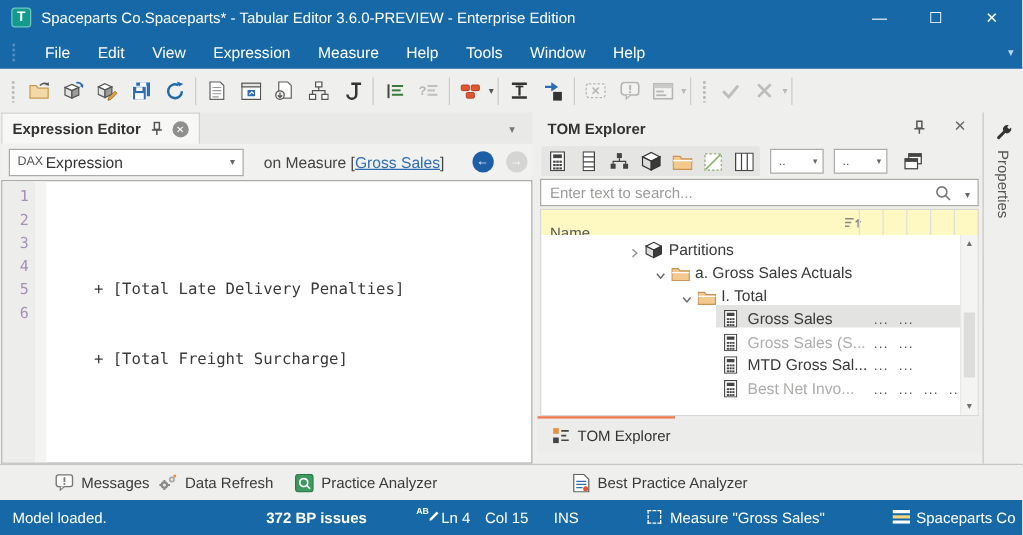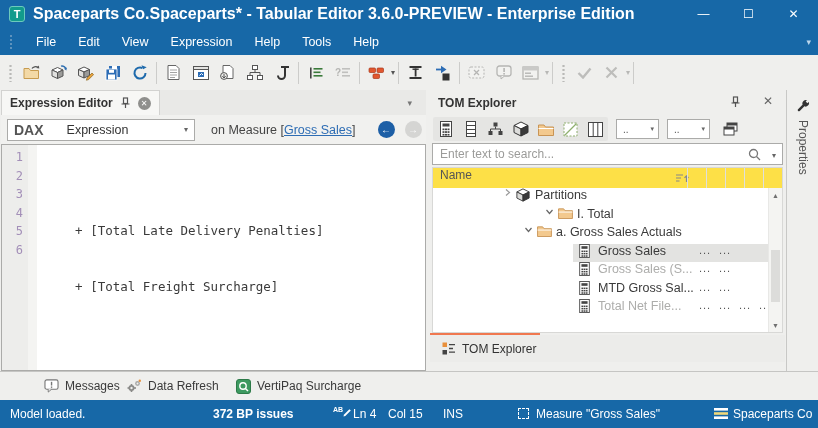--- a/index.html
+++ b/index.html
@@ -3,21 +3,21 @@
 <meta charset="utf-8">
 <style>
 *{margin:0;padding:0;box-sizing:border-box}
 html,body{width:818px;height:428px}
 body{font-family:"Liberation Sans",sans-serif;font-size:12px;color:#333;background:#EFEFED}
 .window{position:relative;width:818px;height:428px;overflow:hidden;background:#EFEFED}
 
 
 .titlebar{position:absolute;top:0;left:0;right:0;height:28px;background:#1768A7;display:flex;align-items:center;color:#fff}
 .app-icon{width:16px;height:16px;margin-left:9px;background:#129B8C;border:1px solid #6CCABD;border-radius:3px;display:flex;align-items:center;justify-content:center;font-weight:bold;font-size:11px;flex:0 0 16px}
-.title-text{margin-left:8px;font-weight:bold;font-size:16px;white-space:nowrap}
+.title-text{margin-left:8px;font-weight:normal;font-size:12px;white-space:nowrap}
 .win-controls{position:absolute;right:2px;top:0;height:28px;display:flex}
 .wbtn{width:45px;display:flex;align-items:center;justify-content:center;font-size:12px;cursor:default}
 
 
 .menubar{position:absolute;top:28px;left:0;right:0;height:27px;background:#1768A7;display:flex;align-items:center;color:#fff}
 .mgrip{width:4px;height:16px;margin:0 12px 0 9px;background-image:radial-gradient(circle,#5E93BD 1px,transparent 1.2px);background-size:4px 4px}
 .menu-item{padding:5px 11px;font-size:12.5px}
 .menu-overflow{position:absolute;right:7px;color:#BBD6EC;font-size:9px}
 
 
@@ -29,21 +29,21 @@
 .dd.dis{color:#B8B8B6}
 .doc-tab-strip{height:25px;background:#E9E9E7;display:flex;align-items:flex-end;position:relative}
 .doc-tab{height:25px;background:#F7F7F5;border:1px solid #D2D2D0;border-bottom:none;display:flex;align-items:center;padding:0 8px;gap:7px}
 .doc-tab-label{font-weight:bold;font-size:12px;color:#333}
 .panel-menu-arrow{position:absolute;right:14px;top:8px;font-size:9px;color:#777}
 
 
 .left-panel{position:absolute;left:1px;top:90px;width:425px;height:281px}
 .expr-toolbar{height:29px;display:flex;align-items:center;background:#F1F1EF}
 .dax-combo{margin-left:6px;width:188px;height:22px;background:#fff;border:1px solid #ABABA9;display:flex;align-items:center;position:relative}
-.dax-badge{font-size:14px;font-weight:bold;color:#555;margin:0 23px 0 6px}
+.dax-badge{font-size:10px;font-weight:normal;color:#555;margin:0 2px 0 6px}
 .dax-value{font-size:12.5px;color:#333}
 .dax-arrow{position:absolute;right:6px;font-size:8px;color:#666}
 .ctx{margin-left:16px;font-size:12.5px;color:#444;white-space:nowrap}
 .ctx a{color:#2E6DB4;text-decoration:underline}
 .nav-circle{width:17px;height:17px;border-radius:50%;display:flex;align-items:center;justify-content:center;color:#fff;font-size:10px;margin-left:10px}
 .nav-back{background:#1D5FA6;margin-left:22px}
 .nav-fwd{background:#D5D5D3}
 .code-wrap{position:absolute;top:54px;left:0;right:0;bottom:0;background:#fff;border:1px solid #ABABA9;display:flex;overflow:hidden}
 .gutter{width:26px;background:#EDEDEB;color:#A38FB8;font-family:"DejaVu Sans Mono",monospace;font-size:12px;line-height:18.5px;text-align:right;padding:3px 5px 0 0}
 .gmargin{width:9px;background:#F4F4F2}
@@ -59,26 +59,26 @@
 .icon-group{display:flex;background:#E5E5E3;border-radius:2px}
 .ticon-btn{width:25px;height:24px;display:flex;align-items:center;justify-content:center}
 .mini-combo{width:43px;height:20px;background:#fff;border:1px solid #ABABA9;display:flex;align-items:center;margin-left:8px;position:relative}
 .mini-combo span.v{font-size:10px;color:#555;margin-left:6px}
 .mini-combo span.a{position:absolute;right:4px;font-size:7px;color:#666}
 .search-row{height:24px;padding:0 2px;position:relative}
 .search-input{width:100%;height:22px;border:1px solid #ABABA9;background:#fff;font-family:"Liberation Sans",sans-serif;font-size:12px;color:#333;padding:0 36px 0 7px;outline:none}
 .search-input::placeholder{color:#9B9B99}
 .search-mag{position:absolute;right:24px;top:5px}
 .search-arrow{position:absolute;right:9px;top:8px;font-size:8px;color:#666}
-.colheader{position:absolute;top:77px;left:2px;right:2px;height:38px;background:#fde047;border:1px solid #D8D8D6;display:flex;}
+.colheader{position:absolute;top:77px;left:2px;right:2px;height:38px;background:#fef9c3;border:1px solid #D8D8D6;display:flex;align-items:center}
 .colheader .name{color:#555;font-size:12px;margin-left:7px;flex:1}
 .sorticon{position:absolute;left:242px;top:5px}
 .hcell{position:absolute;top:0;bottom:0;width:19px;border-left:1px solid #DFDFDD}
 .tree{position:absolute;top:98px;left:2px;right:2px;height:145px;background:#fff;border:1px solid #D8D8D6;border-top:none;overflow:hidden}
-.trow{position:relative;height:18.5px;display:flex;align-items:flex-start;padding-left:calc(3px + var(--d)*21px);white-space:nowrap}
+.trow{position:relative;height:18.5px;display:flex;align-items:flex-end;padding-left:calc(3px + var(--d)*21px);white-space:nowrap}
 .trow.sel{background:linear-gradient(to right,transparent 140px,#E3E3E1 140px)}
 .exp{width:17px;flex:0 0 17px;display:flex;align-items:center;justify-content:center}
 .ticn{width:19px;flex:0 0 19px;display:flex;align-items:center}
 .tlabel{font-size:12.5px;color:#3A3A3A}
 .trow.muted .tlabel{color:#ADADAB}
 .tdot{position:absolute;width:16px;text-align:center;font-size:11px;color:#555;letter-spacing:1px}
 .d1{left:264px}.d2{left:284px}.d3{left:304px}.d4{left:324px}
 .vscroll{position:absolute;top:0;right:0;bottom:0;width:14px;background:#F4F4F2;border-left:1px solid #E8E8E6}
 .sarrow{position:absolute;left:0;right:0;height:14px;display:flex;align-items:center;justify-content:center;font-size:7px;color:#707070}
 .sarrow.up{top:0}.sarrow.down{bottom:0}
@@ -116,22 +116,24 @@
       <div class="wbtn">✕</div>
     </div>
   </div>
 
   <div class="menubar">
     <div class="mgrip"></div>
     <div class="menu-item">File</div>
     <div class="menu-item">Edit</div>
     <div class="menu-item">View</div>
     <div class="menu-item">Expression</div>
+    <div class="menu-item">Measure</div>
     <div class="menu-item">Help</div>
     <div class="menu-item">Tools</div>
+    <div class="menu-item">Window</div>
     <div class="menu-item">Help</div>
     <div class="menu-overflow">▾</div>
   </div>
 
   <div class="toolbar">
     <div class="grip"></div>
     <div class="tbtn">
         <span>
           <svg width="17" height="15" viewBox="0 0 17 15">
             <path d="M1 13.5 V3.5 h5 l1.5 2 h8 v8 z" fill="#F3D9A6" stroke="#C79B4F"></path>
@@ -508,47 +510,47 @@
           </span>
         <span class="ticn">
             <svg width="14" height="14" viewBox="0 0 16 16">
               <path d="M8 1 L15 4.5 L8 8 L1 4.5 Z" fill="#fff" stroke="#333"></path>
               <path d="M1 4.5 v7 L8 15 V8 Z" fill="#DCDCDA" stroke="#333"></path>
               <path d="M15 4.5 v7 L8 15 V8 Z" fill="#3A3A3A" stroke="#333"></path>
             </svg>
           </span>
         <span class="tlabel">Partitions</span>
       </div>
+      <div class="trow" style="--d:4">
+        <span class="exp">
+            <svg width="9" height="9" viewBox="0 0 9 9">
+              <path d="M1.5 3 L4.5 6.5 L7.5 3" fill="none" stroke="#666" stroke-width="1.2"></path>
+            </svg>
+          </span>
+        <span class="ticn">
+            <svg width="15" height="12" viewBox="0 0 16 13">
+              <path d="M0.5 2 h5.5 l1.5 2 h8 v8.5 h-15 z" fill="#F3C98E" stroke="#C89455"></path>
+              <path d="M0.5 5.5 h15" stroke="#FFF"></path>
+            </svg>
+          </span>
+        <span class="tlabel">a. Gross Sales Actuals</span>
+      </div>
       <div class="trow" style="--d:5">
         <span class="exp">
             <svg width="9" height="9" viewBox="0 0 9 9">
               <path d="M1.5 3 L4.5 6.5 L7.5 3" fill="none" stroke="#666" stroke-width="1.2"></path>
             </svg>
           </span>
         <span class="ticn">
             <svg width="15" height="12" viewBox="0 0 16 13">
               <path d="M0.5 2 h5.5 l1.5 2 h8 v8.5 h-15 z" fill="#F3C98E" stroke="#C89455"></path>
               <path d="M0.5 5.5 h15" stroke="#FFF"></path>
             </svg>
           </span>
         <span class="tlabel">I. Total</span>
-      </div>
-      <div class="trow" style="--d:4">
-        <span class="exp">
-            <svg width="9" height="9" viewBox="0 0 9 9">
-              <path d="M1.5 3 L4.5 6.5 L7.5 3" fill="none" stroke="#666" stroke-width="1.2"></path>
-            </svg>
-          </span>
-        <span class="ticn">
-            <svg width="15" height="12" viewBox="0 0 16 13">
-              <path d="M0.5 2 h5.5 l1.5 2 h8 v8.5 h-15 z" fill="#F3C98E" stroke="#C89455"></path>
-              <path d="M0.5 5.5 h15" stroke="#FFF"></path>
-            </svg>
-          </span>
-        <span class="tlabel">a. Gross Sales Actuals</span>
       </div>
       <div class="trow sel" style="--d:6">
         <span class="exp"></span>
         <span class="ticn">
             <svg width="11" height="14" viewBox="0 0 12 16">
               <rect x="0.5" y="0.5" width="11" height="15" fill="#fff" stroke="#444"></rect>
               <rect x="2.5" y="2.5" width="7" height="3" fill="#444"></rect>
               <g fill="#444">
                 <rect x="2.5" y="7.5" width="2" height="1.7"></rect>
                 <rect x="5" y="7.5" width="2" height="1.7"></rect>
@@ -624,21 +626,21 @@
                 <rect x="7.5" y="7.5" width="2" height="1.7"></rect>
                 <rect x="2.5" y="10.2" width="2" height="1.7"></rect>
                 <rect x="5" y="10.2" width="2" height="1.7"></rect>
                 <rect x="7.5" y="10.2" width="2" height="1.7"></rect>
                 <rect x="2.5" y="12.9" width="2" height="1.7"></rect>
                 <rect x="5" y="12.9" width="2" height="1.7"></rect>
                 <rect x="7.5" y="12.9" width="2" height="1.7"></rect>
               </g>
             </svg>
           </span>
-        <span class="tlabel">Total Net File...</span>
+        <span class="tlabel">Best Net Invo...</span>
         <span class="tdot d1">...</span>
         <span class="tdot d2">...</span>
         <span class="tdot d3">...</span>
         <span class="tdot d4">...</span>
       </div>
       <div class="vscroll">
         <div class="sarrow up">▲</div>
         <div class="sthumb"></div>
         <div class="sarrow down">▼</div>
       </div>
@@ -704,21 +706,31 @@
       <span>Data Refresh</span>
     </div>
     <div class="bbt" style="left:236px">
       <span>
           <svg width="15" height="15" viewBox="0 0 15 15">
             <rect x="0.5" y="0.5" width="14" height="14" rx="2.5" fill="#3D9960" stroke="#2C7A48"></rect>
             <circle cx="7" cy="7" r="3.2" fill="none" stroke="#fff" stroke-width="1.4"></circle>
             <path d="M9.4 9.4 L12 12" stroke="#fff" stroke-width="1.4"></path>
           </svg>
         </span>
-      <span>VertiPaq Surcharge</span>
+      <span>Practice Analyzer</span>
+    </div>
+    <div class="bbt" style="left:458px">
+      <span>
+          <svg width="14" height="15" viewBox="0 0 14 15">
+            <path d="M1 0.5 h8 l4 4 v10 h-12 z" fill="#fff" stroke="#666"></path>
+            <path d="M3 6 h8 M3 8.5 h8 M3 11 h5" stroke="#2D6DB5" stroke-width="1"></path>
+            <circle cx="10.5" cy="12" r="2" fill="#E2572F"></circle>
+          </svg>
+        </span>
+      <span>Best Practice Analyzer</span>
     </div>
   </div>
 
   <div class="statusbar">
     <span class="sitem" style="left:10px">Model loaded.</span>
     <span class="sitem bold" style="left:213px">372 BP issues</span>
     <span class="sitem" style="left:333px;top:6px"><span style="font-size:7px;font-weight:bold;vertical-align:top">AB</span><svg style="display:inline" width="9" height="9" viewBox="0 0 9 9">
           <path d="M0.5 8.5 l1.8 -0.4 5.5 -5.5 -1.4 -1.4 -5.5 5.5 z" fill="#fff"></path>
         </svg></span>
     <span class="sitem" style="left:353px">Ln 4</span>

